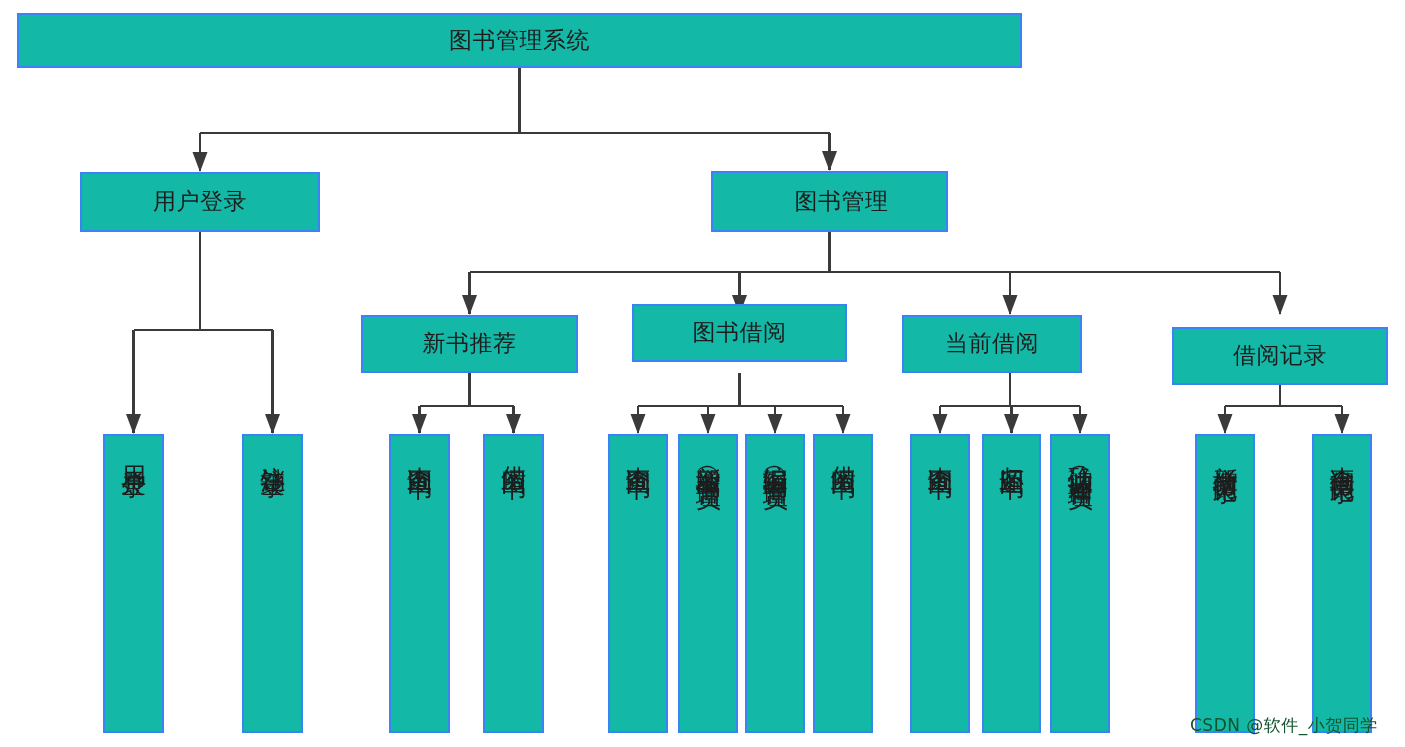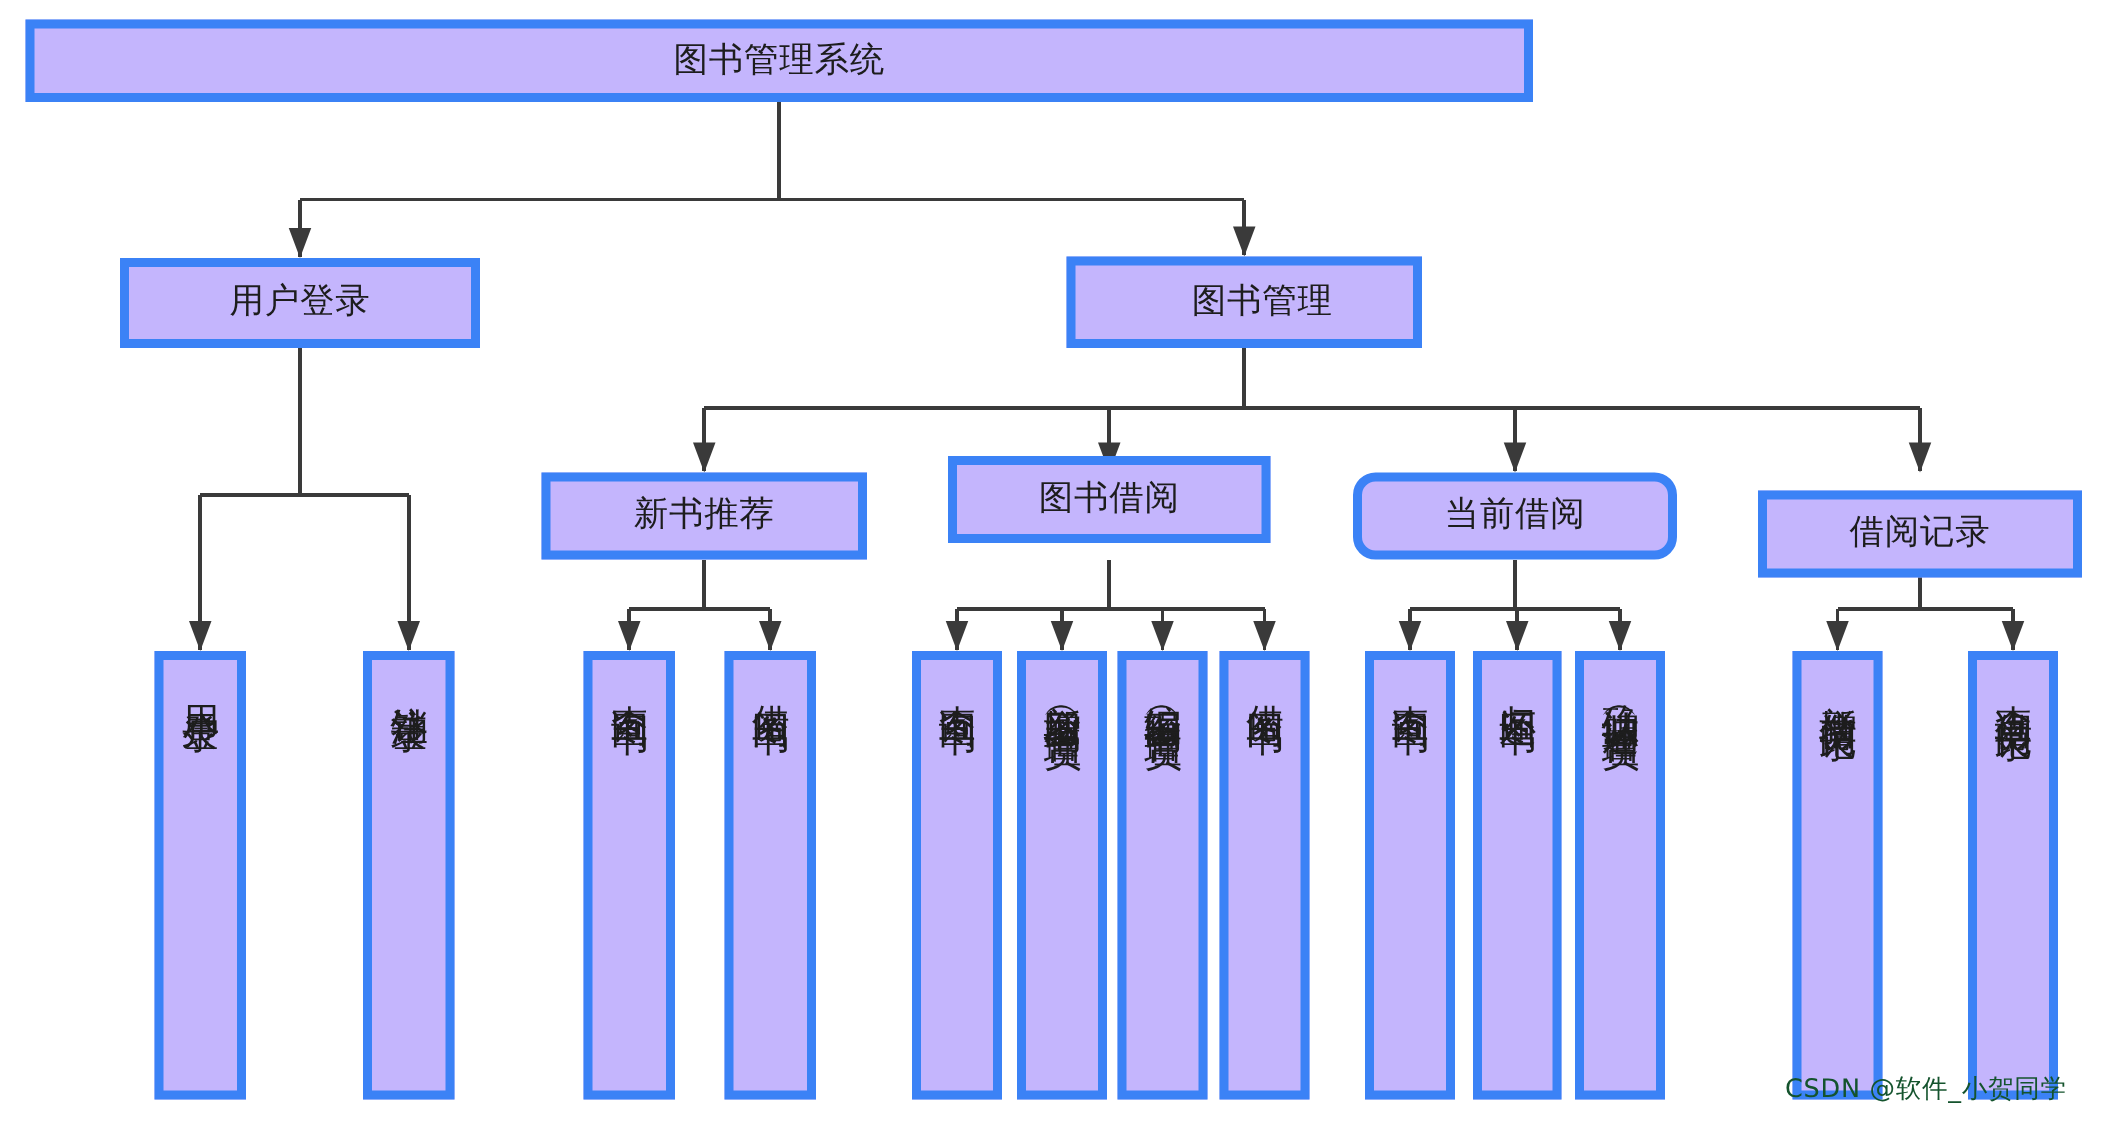--- a/index.html
+++ b/index.html
@@ -20,22 +20,22 @@
   svg.links {
     position: absolute;
     left: 0;
     top: 0;
     width: 1405px;
     height: 747px;
   }
   .node {
     position: absolute;
     box-sizing: border-box;
-    background: #c4b5fd;
-    border: 6px solid #3b82f6;
+    background: #14b8a6;
+    border: 2px solid #3b82f6;
     display: flex;
     align-items: center;
     justify-content: center;
     overflow: hidden;
   }
   .node-label {
     color: #1d1d1d;
     line-height: 1.18;
     letter-spacing: 0.5px;
     white-space: nowrap;
@@ -129,21 +129,21 @@
       </div>
       <div class="node horiz" style="left: 711px; top: 171px; width: 237px; height: 61px; padding-left: 24px;">
         <span class="node-label">图书管理</span>
       </div>
       <div class="node horiz" style="left: 361px; top: 315px; width: 217px; height: 58px;">
         <span class="node-label">新书推荐</span>
       </div>
       <div class="node horiz" style="left: 632px; top: 304px; width: 215px; height: 58px;">
         <span class="node-label">图书借阅</span>
       </div>
-      <div class="node horiz" style="left: 902px; top: 315px; width: 216px; height: 58px; border-radius: 15px;">
+      <div class="node horiz" style="left: 902px; top: 315px; width: 180px; height: 58px;">
         <span class="node-label">当前借阅</span>
       </div>
       <div class="node horiz" style="left: 1172px; top: 315px; width: 216px; height: 58px; margin-top: 12px;">
         <span class="node-label">借阅记录</span>
       </div>
       <div class="node vert" style="left: 103px; top: 434px; width: 61px; height: 299px;">
         <span class="node-label">用户登录</span>
       </div>
       <div class="node vert" style="left: 242px; top: 434px; width: 61px; height: 299px;">
         <span class="node-label">注销登录</span>

